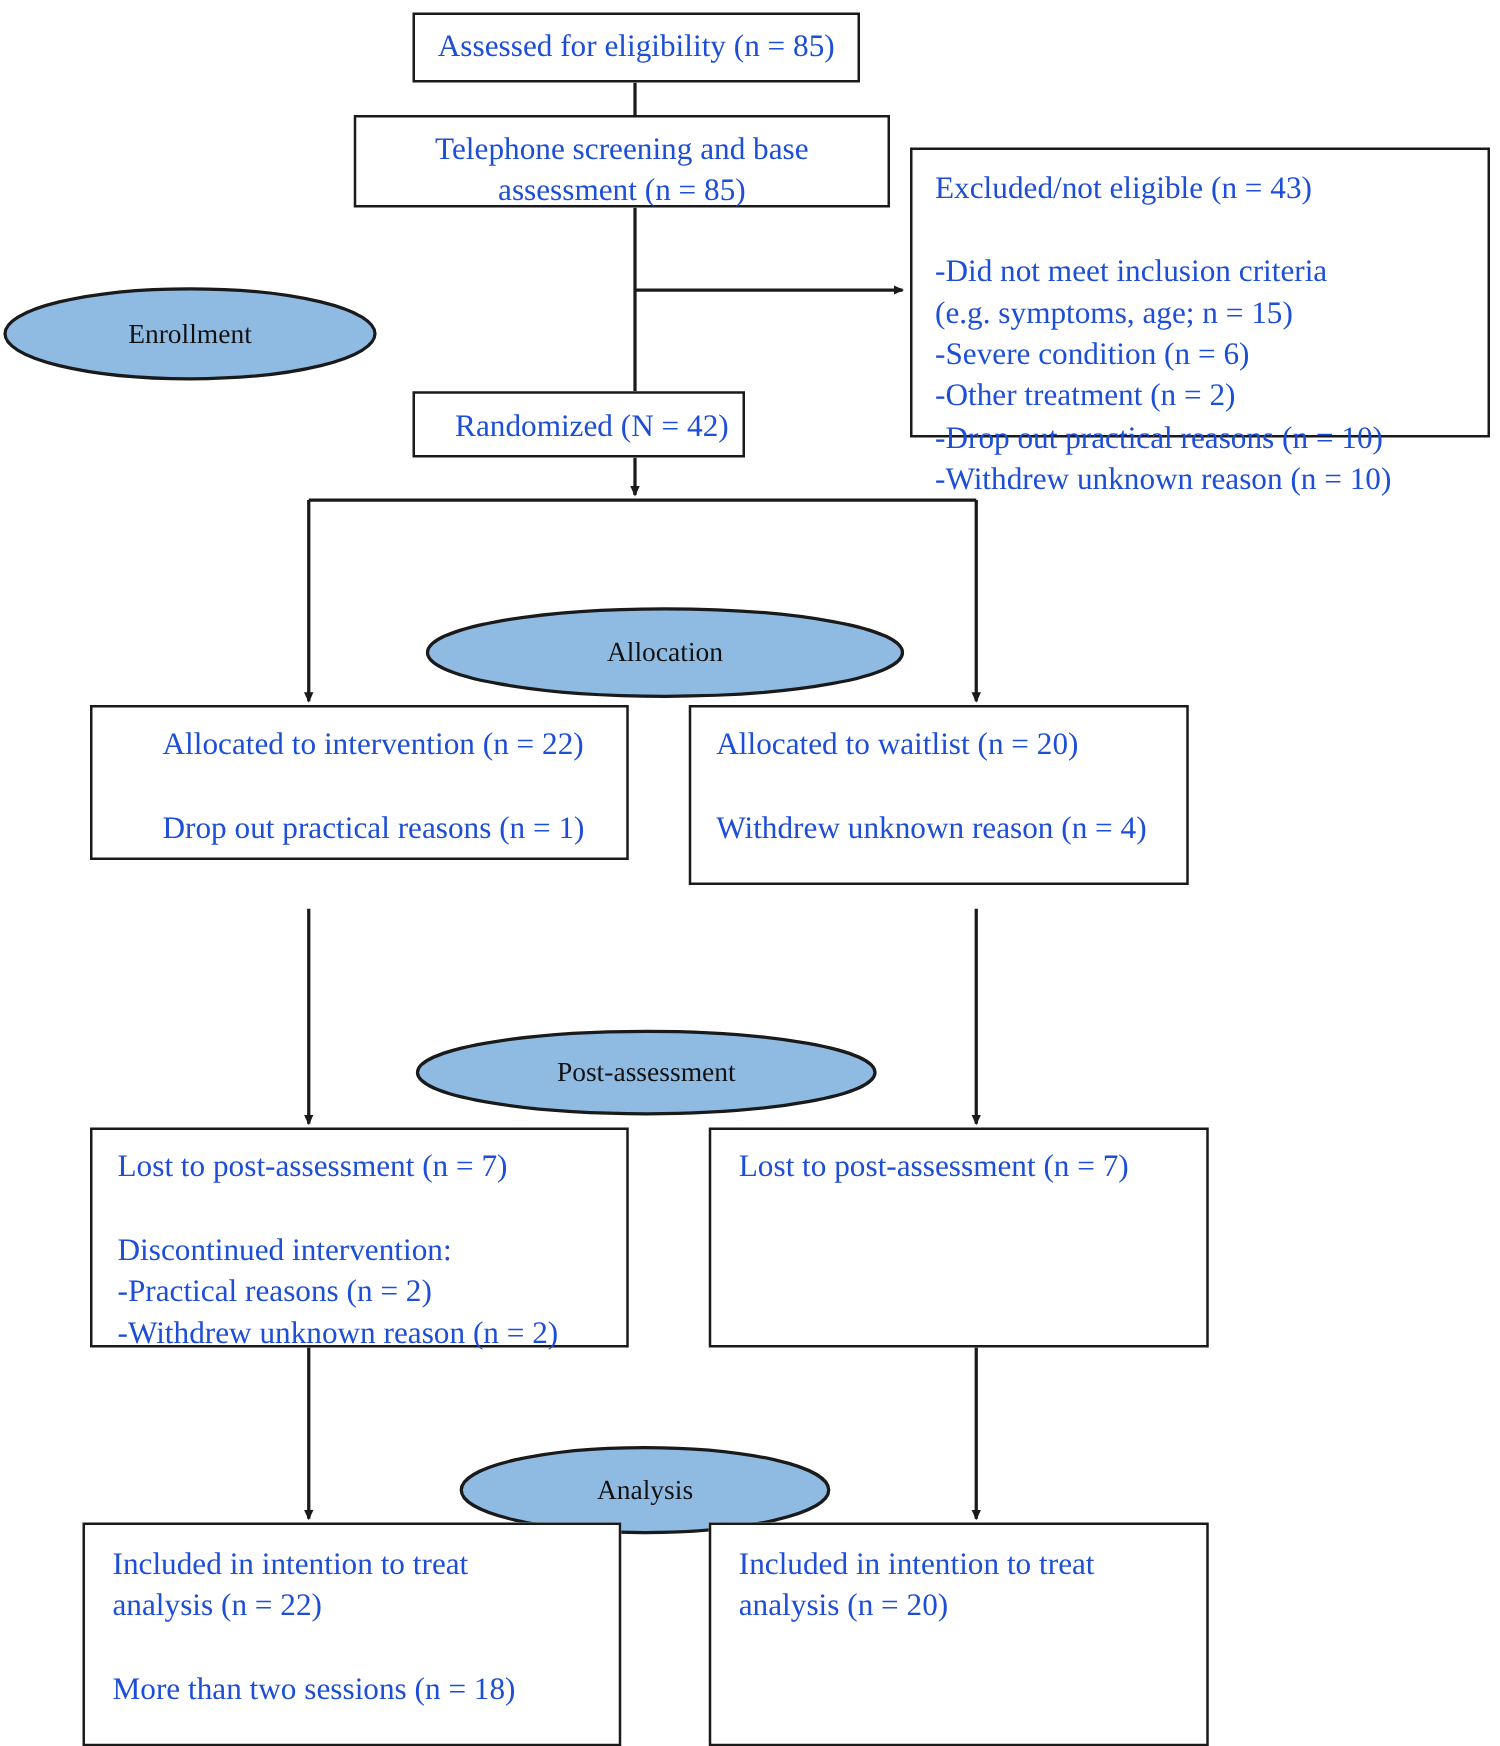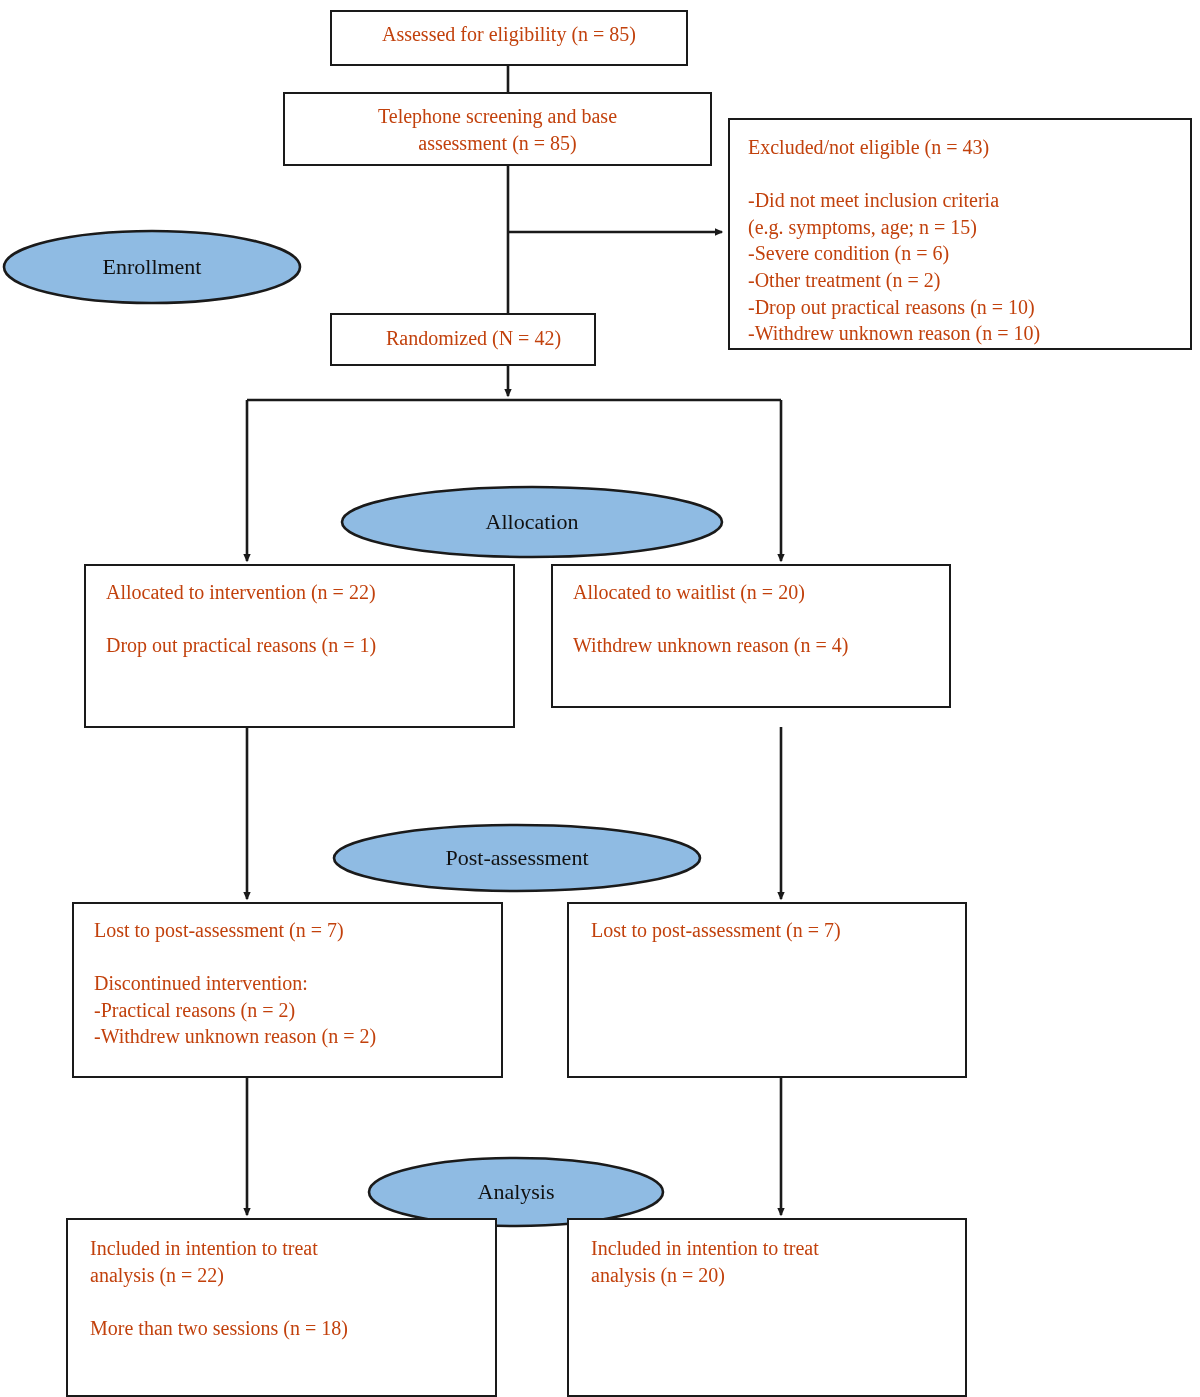--- a/index.html
+++ b/index.html
@@ -25,23 +25,23 @@
     top: 0;
     left: 0;
     width: 1200px;
     height: 1397px;
   }
   .box {
     position: absolute;
     box-sizing: border-box;
     border: 2.2px solid #1a1a1a;
     background: #ffffff;
-    font-size: 20px;
+    font-size: 25px;
     line-height: 1.33;
-    color: #c2410c;
+    color: #1d4ed8;
   }
   .box .inner {
     padding: 9px 12px 6px 14px;
     white-space: pre-line;
   }
   .box.center .inner {
     text-align: center;
     padding-left: 10px;
     padding-right: 10px;
   }
@@ -127,21 +127,21 @@
 -Severe condition (n = 6)
 -Other treatment (n = 2)
 -Drop out practical reasons (n = 10)
 -Withdrew unknown reason (n = 10)</div>
   </div>
 
   <div class="box center" style="left:330px; top:313px; width:266px; height:53px;">
     <div class="inner" style="padding-top:10px;margin-left:21px;">Randomized (N = 42)</div>
   </div>
 
-  <div class="box" style="left:84px; top:564px; width:431px; height:164px;">
+  <div class="box" style="left:72px; top:564px; width:431px; height:124px;padding-left:36px;">
     <div class="inner" style="padding-left:20px; padding-top:13px;">Allocated to intervention (n = 22)
 
 Drop out practical reasons (n = 1)</div>
   </div>
 
   <div class="box" style="left:551px; top:564px; width:400px; height:144px;">
     <div class="inner" style="padding-left:20px; padding-top:13px;">Allocated to waitlist (n = 20)
 
 Withdrew unknown reason (n = 4)</div>
   </div>

